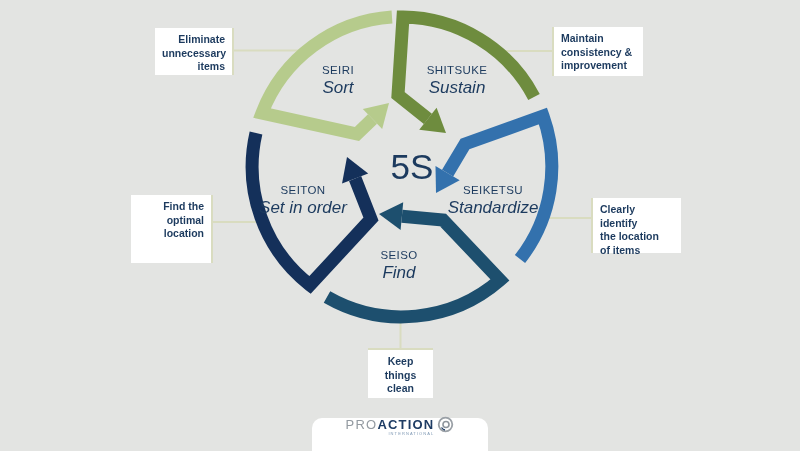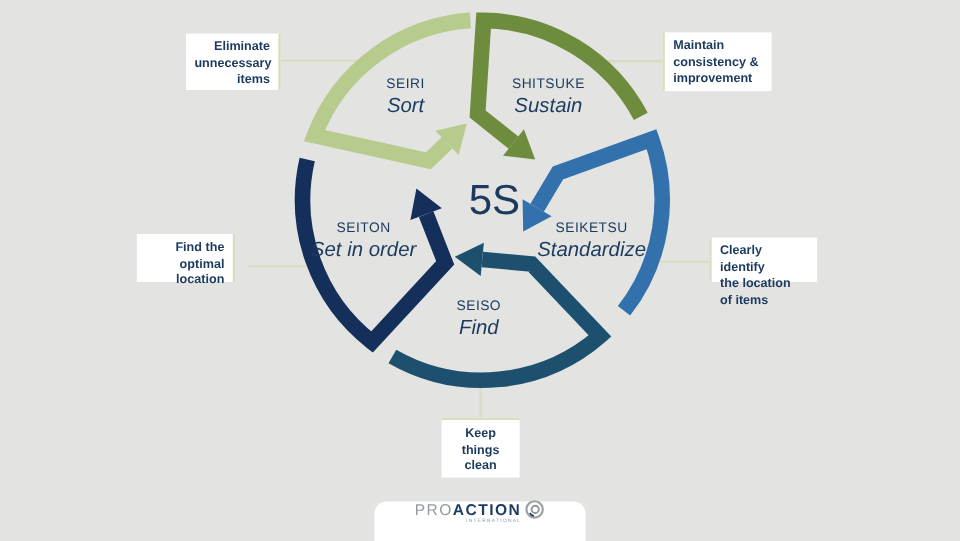--- a/index.html
+++ b/index.html
@@ -50,22 +50,22 @@
     font-weight:bold;
     line-height:1.3;
     padding:5px 7px;
     white-space:pre-line;
   }
   .callout.edge-right{border-right:2px solid var(--connector,#d9dcc0);text-align:right;}
   .callout.edge-left{border-left:2px solid var(--connector,#d9dcc0);text-align:left;}
   .callout.edge-top{border-top:2px solid var(--connector,#d9dcc0);text-align:center;}
   .callout-1{left:155px;top:28px;width:79px;height:47px;}
   .callout-2{left:552px;top:27px;width:91px;height:49px;}
-  .callout-3{left:591px;top:198px;width:90px;height:37px;}
-  .callout-4{left:114px;top:195px;width:82px;height:40px;}
+  .callout-3{left:591px;top:198px;width:90px;height:55px;}
+  .callout-4{left:131px;top:195px;width:82px;height:68px;}
   .callout-5{left:368px;top:348px;width:65px;height:50px;}
   .logo-bar{
     position:absolute;
     left:312px;top:418px;
     width:176px;height:33px;
     background:#fff;
     border-radius:10px 10px 0 0;
     display:flex;
     align-items:flex-start;
     justify-content:center;

